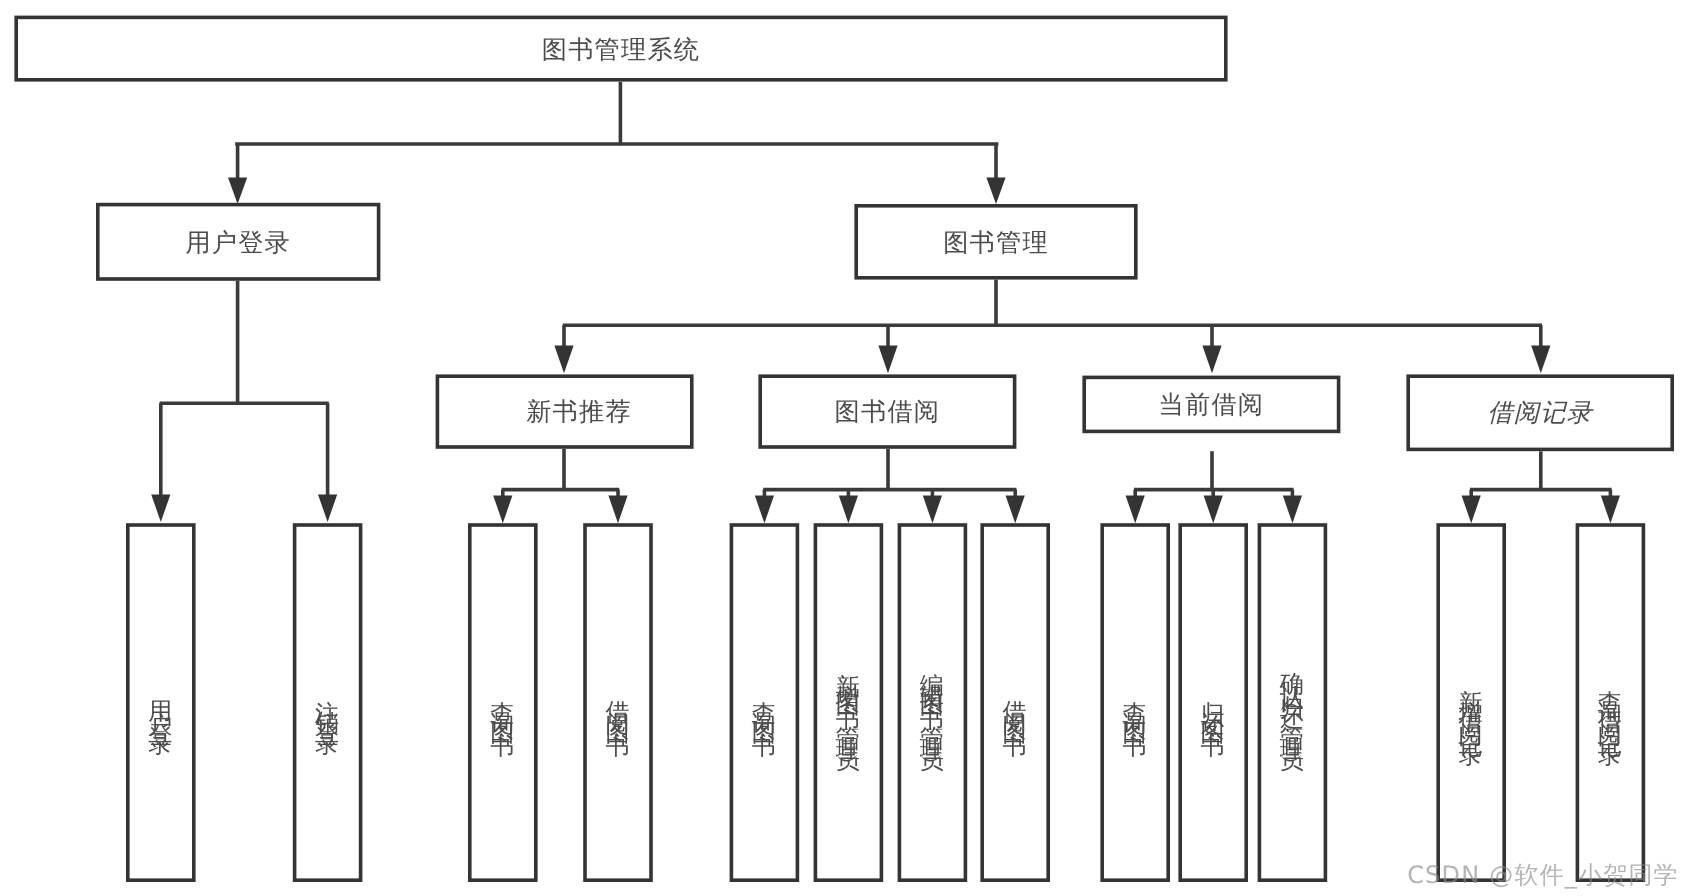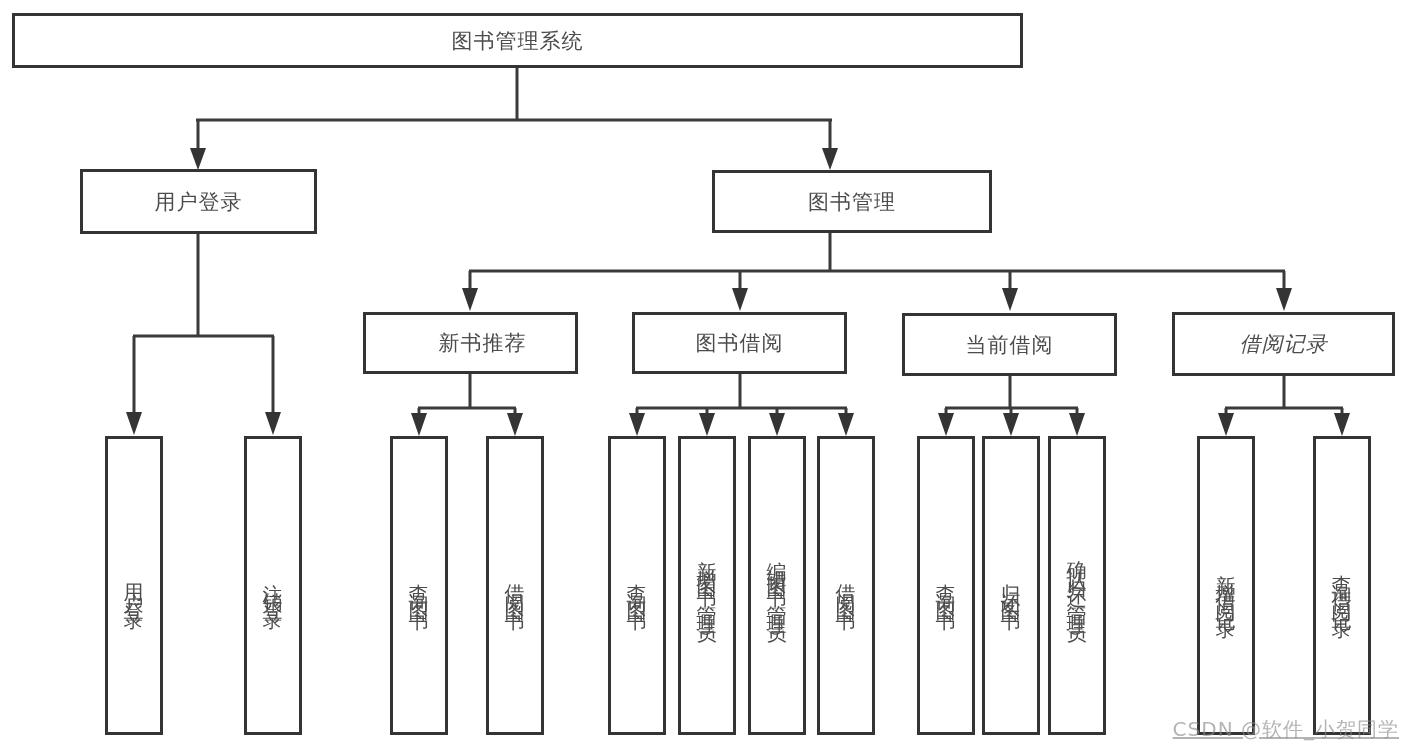--- a/index.html
+++ b/index.html
@@ -36,21 +36,20 @@
     line-height: 1;
   }
   #watermark {
     position: absolute;
     right: 6px;
     bottom: 4px;
     font-size: 20px;
     color: rgba(140, 140, 140, 0.65);
     white-space: nowrap;
     letter-spacing: 1px;
-    text-decoration: underline;
   }
 </style>
 </head>
 <body>
 
 <div id="stage">
 
   <svg id="connectors" viewBox="0 0 1405 747" xmlns="http://www.w3.org/2000/svg" stroke="#3a3a3a" stroke-width="3" fill="#343434">
 
     <g>
@@ -123,25 +122,25 @@
       <line x1="1226" y1="408" x2="1226" y2="415"></line>
       <polygon points="1218,413 1234,413 1226,436" stroke="none"></polygon>
       <line x1="1342" y1="408" x2="1342" y2="415"></line>
       <polygon points="1334,413 1350,413 1342,436" stroke="none"></polygon>
     </g>
   </svg>
 
   <div class="box h" style="left:12px; top:13px; width:1011px; height:55px;">图书管理系统</div>
 
   <div class="box h" style="left:80px; top:169px; width:237px; height:65px;">用户登录</div>
-  <div class="box h" style="left:712px; top:170px; width:280px; height:63px;">图书管理</div>
+  <div class="box h" style="left:712px; top:170px; width:236px; height:63px;">图书管理</div>
 
   <div class="box h" style="left:363px; top:312px; width:215px; height:62px;padding-left:24px;">新书推荐</div>
   <div class="box h" style="left:632px; top:312px; width:215px; height:62px;">图书借阅</div>
-  <div class="box h" style="left:902px; top:313px; width:215px; height:63px;">当前借阅</div>
+  <div class="box h" style="left:902px; top:313px; width:215px; height:48px;">当前借阅</div>
   <div class="box h" style="left:1172px; top:312px; width:223px; height:64px;font-style:italic;">借阅记录</div>
 
   <div class="box v" style="left:105px; top:436px; width:58px; height:299px;">用户登录</div>
   <div class="box v" style="left:244px; top:436px; width:58px; height:299px;">注销登录</div>
 
   <div class="box v" style="left:390px; top:436px; width:58px; height:299px;">查询图书</div>
   <div class="box v" style="left:486px; top:436px; width:58px; height:299px;">借阅图书</div>
 
   <div class="box v" style="left:608px; top:436px; width:58px; height:299px;">查询图书</div>
   <div class="box v" style="left:678px; top:436px; width:58px; height:299px;">新增图书（管理员）</div>

